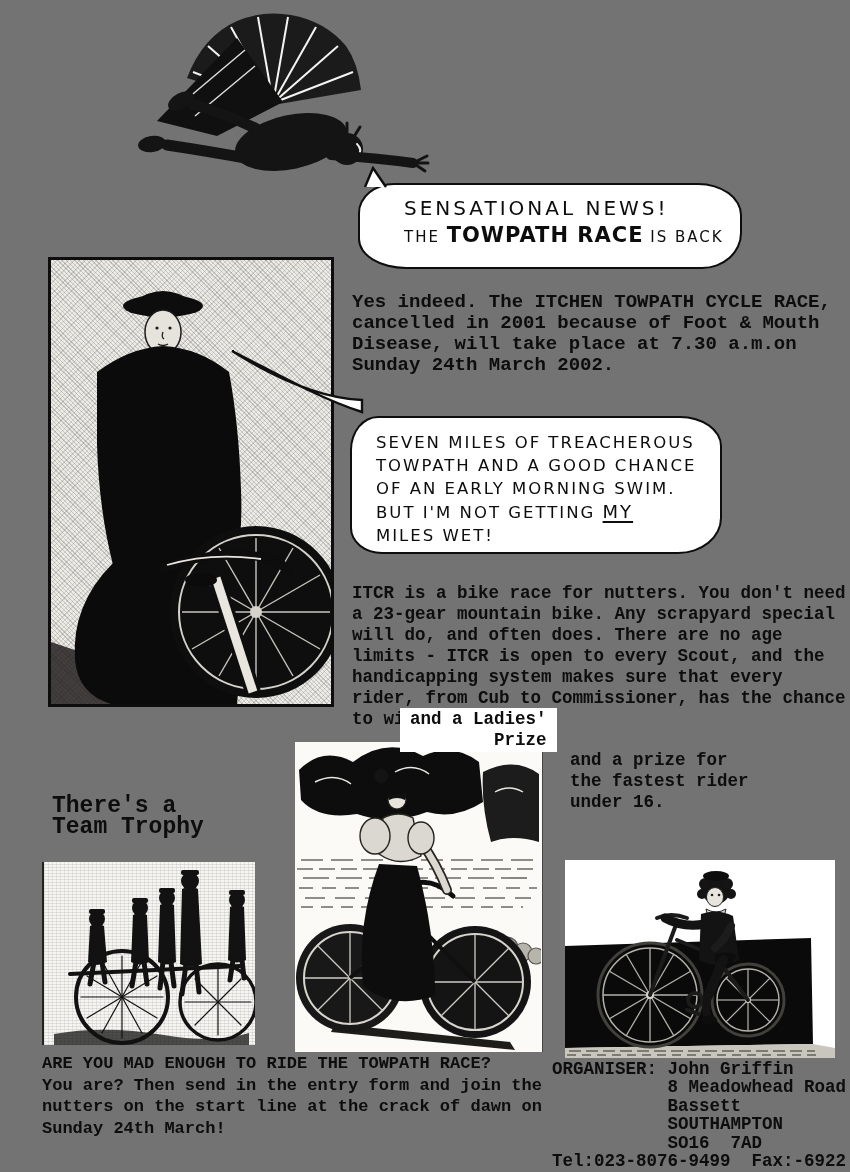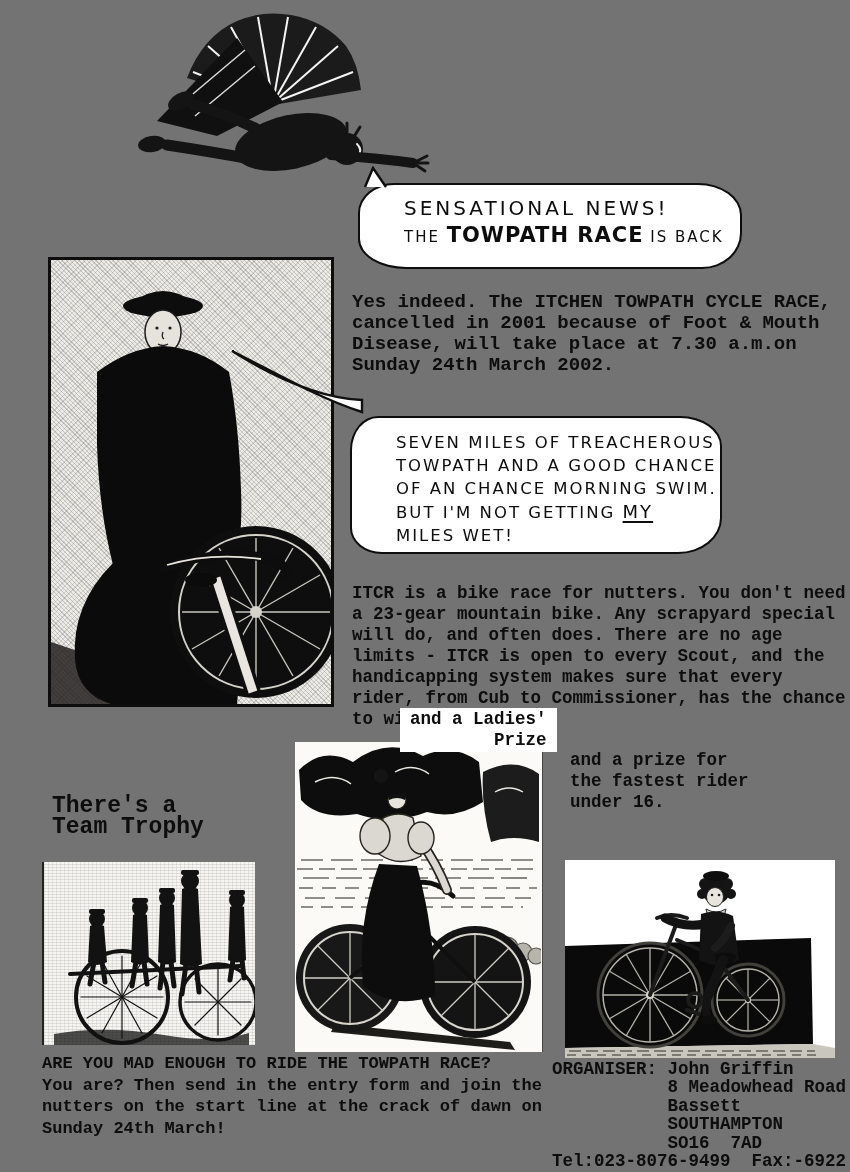--- a/index.html
+++ b/index.html
@@ -17,21 +17,21 @@
   .cap-under16{left:570px;top:750px;font-size:17.5px;line-height:21px;}
   .hand{font-family:"DejaVu Sans",sans-serif;color:#0d0d0d;letter-spacing:2px;}
   .bubble{position:absolute;background:#ffffff;border:2.6px solid #0d0d0d;z-index:2;box-sizing:border-box;}
   .bubble1{left:358px;top:183px;width:384px;height:86px;
            border-radius:36px 44px 40px 48px / 30px 32px 36px 30px;padding:11px 0 0 44px;}
   .bubble1 .l1{font-size:20px;letter-spacing:3px;}
   .bubble1 .l2{font-size:15px;margin-top:3px;letter-spacing:2px;}
   .bubble1 .l2 b{font-size:21px;letter-spacing:1px;margin-top:11px;}
   .bubble2{left:350px;top:416px;width:372px;height:138px;
            border-radius:28px 42px 44px 32px / 34px 30px 36px 26px;padding:13px 0 0 24px;}
-  .bubble2 .ln{font-size:16.5px;line-height:23px;margin-left:20px;}
+  .bubble2 .ln{font-size:16.5px;line-height:23px;}
   .bubble2 .u{text-decoration:underline;text-decoration-thickness:2px;text-underline-offset:3px;font-size:18px;}
   .tail{position:absolute;z-index:3;}
   .img{position:absolute;z-index:1;}
   .halftone{background-color:#edebe6;
     background-image:repeating-linear-gradient(45deg,rgba(40,40,40,.20) 0 1px,transparent 1px 3px),
                      repeating-linear-gradient(135deg,rgba(40,40,40,.14) 0 1px,transparent 1px 4px);}
   .speckle{background-color:#f6f5f1;
     background-image:repeating-linear-gradient(0deg,rgba(30,30,30,.10) 0 1px,transparent 1px 3px),
                      repeating-linear-gradient(90deg,rgba(30,30,30,.08) 0 1px,transparent 1px 4px);}
   .sailor-frame{left:48px;top:257px;width:286px;height:450px;border:3px solid #0d0d0d;box-sizing:border-box;}
@@ -128,21 +128,21 @@
 cancelled in 2001 because of Foot &amp; Mouth
 Disease, will take place at 7.30 a.m.on
 Sunday 24th March 2002.</div>
 
   <svg class="tail" style="left:228px;top:346px;" width="136" height="72" viewBox="0 0 136 72">
     <path d="M134,66 C90,52 42,24 4,5 C44,30 90,52 134,54 Z" fill="#ffffff" stroke="#101010" stroke-width="2.4"></path>
   </svg>
   <div class="bubble bubble2 hand">
     <div class="ln">SEVEN MILES OF TREACHEROUS</div>
     <div class="ln">TOWPATH AND A GOOD CHANCE</div>
-    <div class="ln">OF AN CHANCE MORNING SWIM.</div>
+    <div class="ln">OF AN EARLY MORNING SWIM.</div>
     <div class="ln"><span>BUT I'M NOT GETTING </span><span class="u">MY</span></div>
     <div class="ln">MILES WET!</div>
   </div>
 
   <div class="mono itcr">ITCR is a bike race for nutters. You don't need
 a 23-gear mountain bike. Any scrapyard special
 will do, and often does. There are no age
 limits - ITCR is open to every Scout, and the
 handicapping system makes sure that every
 rider, from Cub to Commissioner, has the chance

